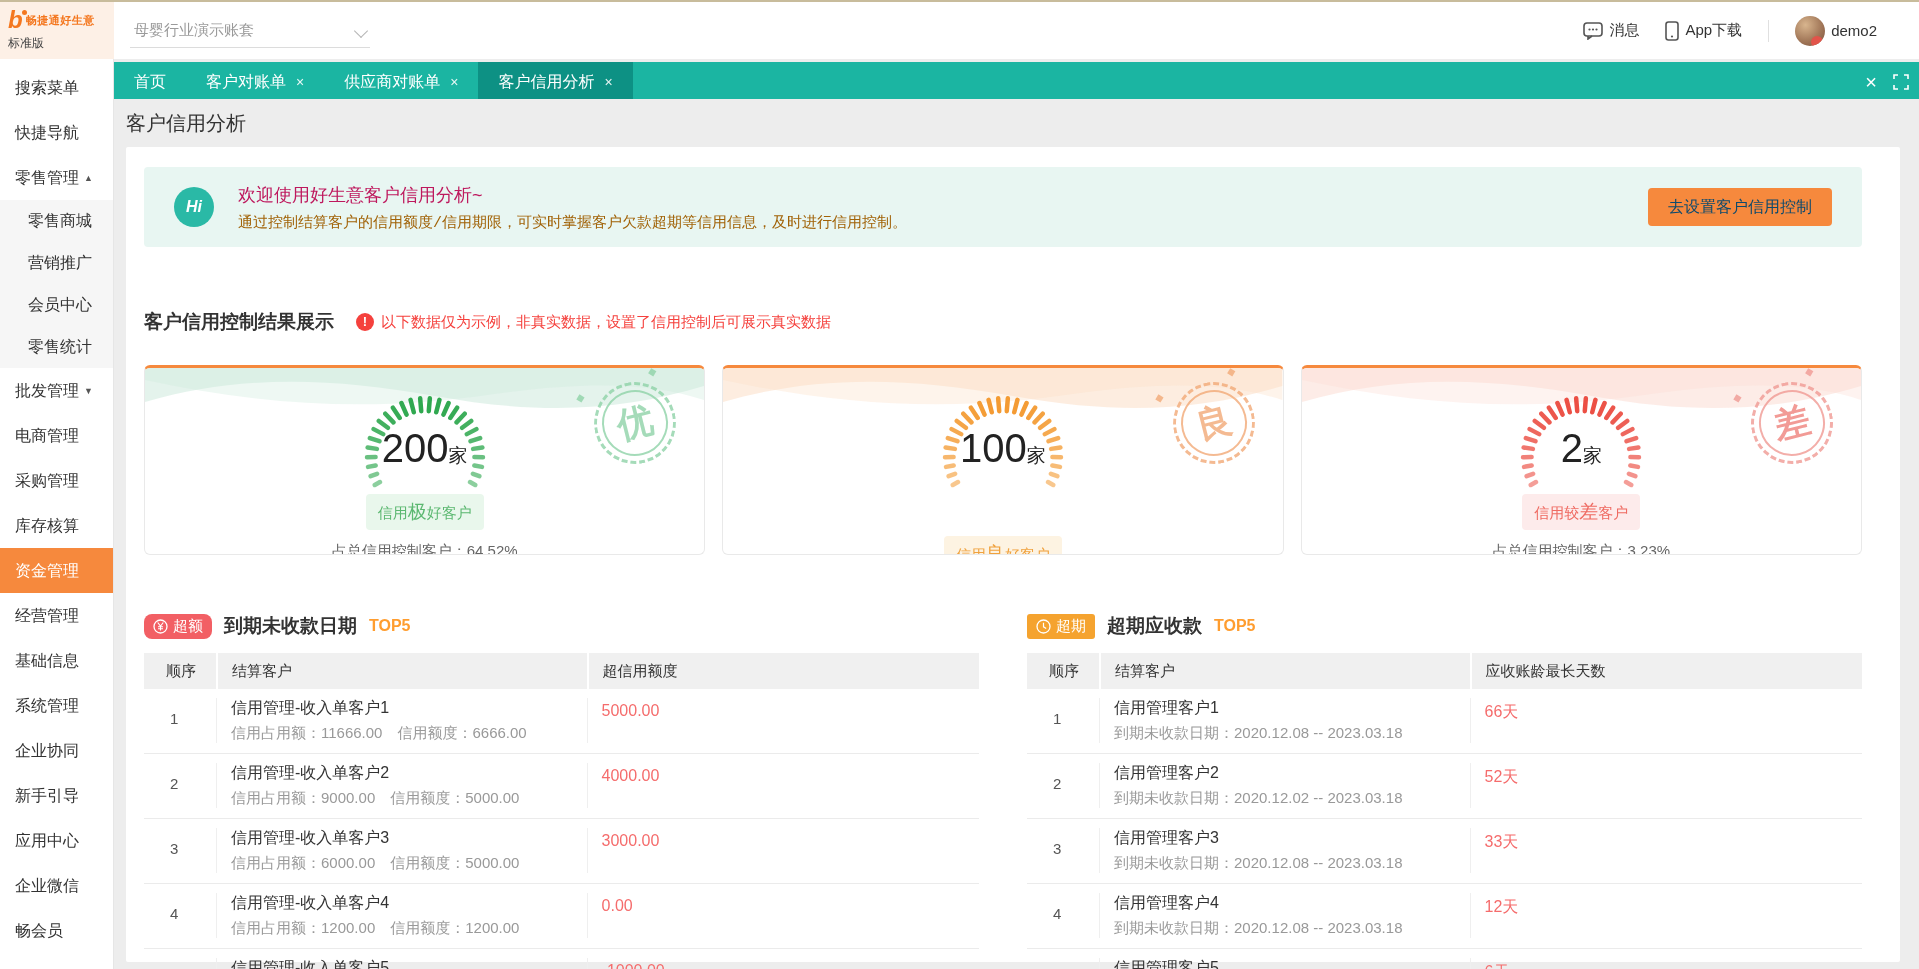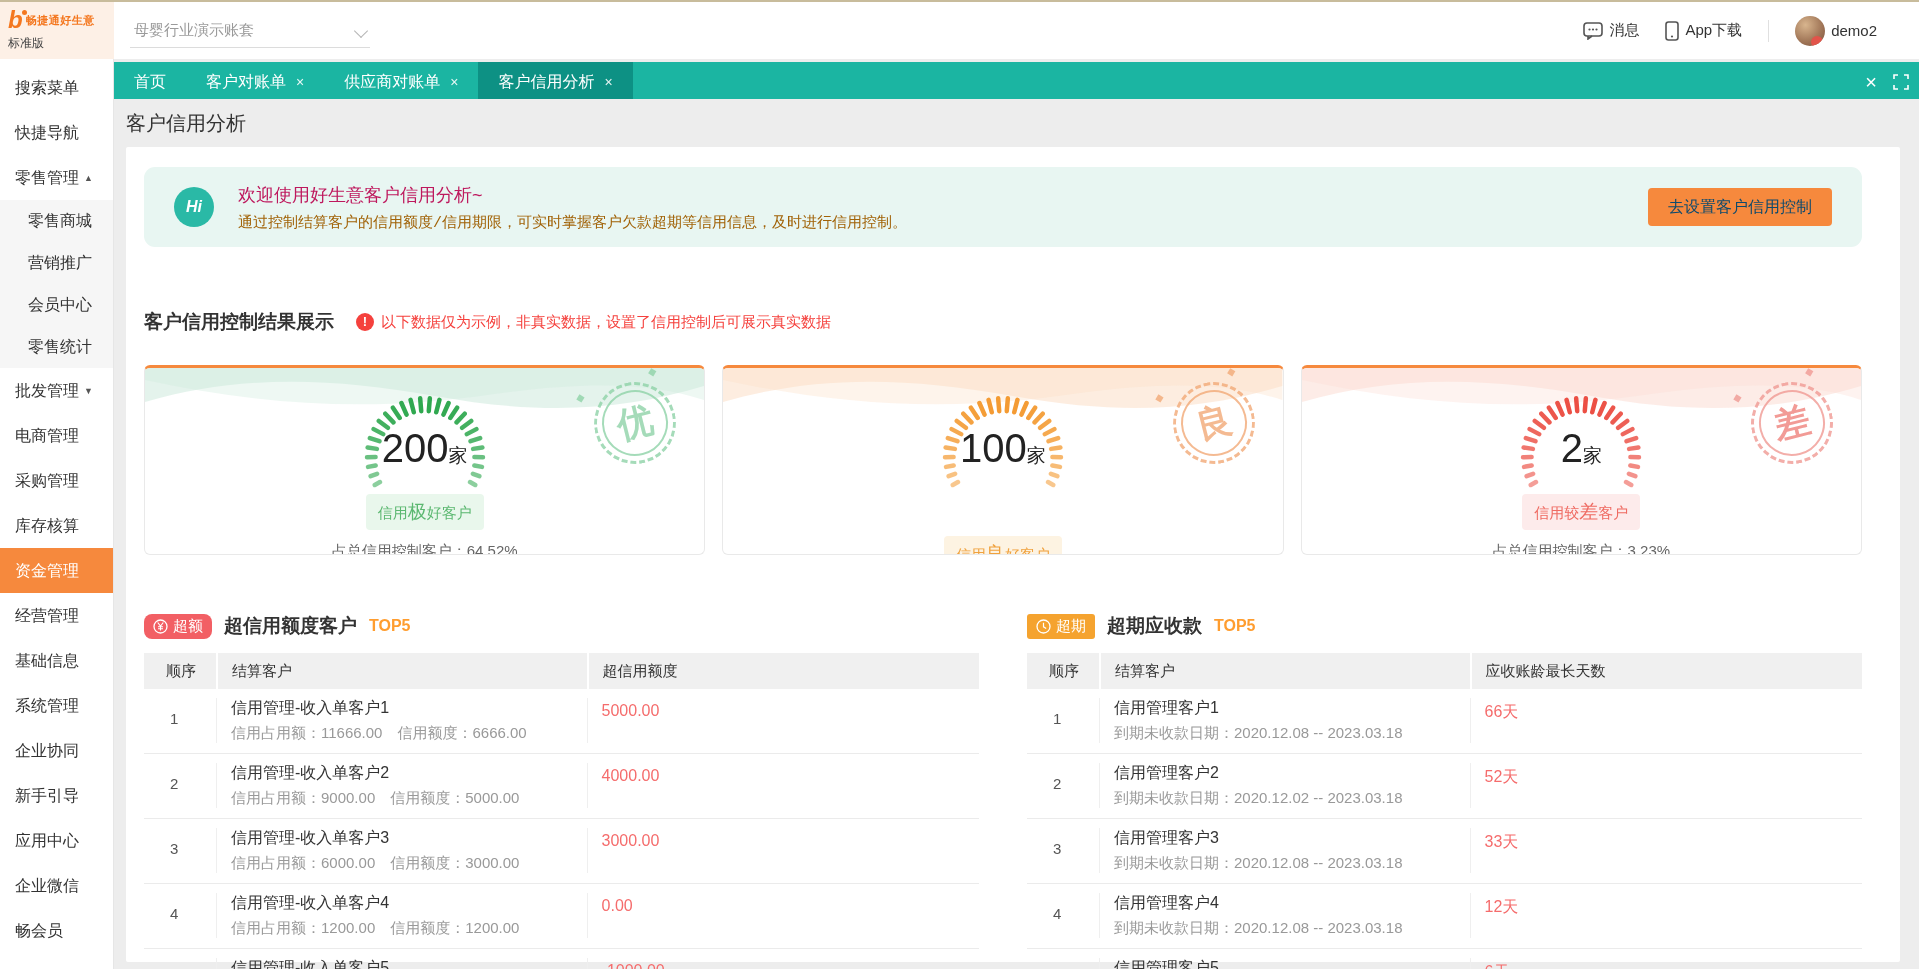--- a/index.html
+++ b/index.html
@@ -37,21 +37,21 @@
   .tab.active { background:#0d9184; }
   .tabbar-icons { position:absolute; right:10px; top:0; height:40px; display:flex; align-items:center; gap:16px; color:#fff; }
   .tb-close { font-size:20px; cursor:pointer; line-height:40px; }
   .tb-full { cursor:pointer; display:flex; }
 
   
   .main { position:absolute; top:99px; left:114px; width:1805px; height:870px; background:#ededed; padding:0 19px 0 12px; }
   .page-title { height:48px; line-height:48px; font-size:20px; color:#333; }
   .panel { background:#fff; border-radius:2px; height:815px; padding:20px 38px 0 18px; }
 
-  .banner { height:80px; background:#e8f6f2; border-radius:11px; display:flex; align-items:center; padding:0 30px; }
+  .banner { height:80px; background:#e8f6f2; border-radius:4px; display:flex; align-items:center; padding:0 30px; }
   .hi-circle { width:40px; height:40px; border-radius:50%; background:#2ab9a6; color:#fff; font-size:16px; font-weight:bold; font-style:italic; display:flex; align-items:center; justify-content:center; margin-right:24px; flex:none; }
   .banner-texts { flex:1; }
   .banner-title { font-size:18px; color:#be185d; }
   .banner-sub { font-size:15px; color:#a16207; margin-top:6px;font-family:Liberation Mono, monospace; }
   .banner-btn { flex:none; background:#f6893d; color:#0c4a6e; font-size:16px; border:none; border-radius:4px; padding:0 20px; height:38px; cursor:pointer; }
 
   .section-head { margin-top:62px; display:flex; align-items:center; }
   .section-title { font-size:19px; font-weight:bold; color:#333; }
   .notice { display:flex; align-items:center; margin-left:22px; }
   .notice-icon { width:18px; height:18px; border-radius:50%; background:#f5413d; color:#fff; font-size:13px; font-weight:bold; line-height:18px; text-align:center; margin-right:7px; flex:none; }
@@ -357,21 +357,21 @@
 
       <div class="tbl">
         <div class="tbl-head">
           <span class="tbl-badge red">
             <svg width="15" height="15" viewBox="0 0 15 15">
               <circle cx="7.5" cy="7.5" r="6.5" fill="none" stroke="#fff" stroke-width="1.3"></circle>
               <path d="M4.7 3.5 L7.5 7 L10.3 3.5 M7.5 7 V11.5 M5 7.8 H10 M5 9.8 H10" fill="none" stroke="#fff" stroke-width="1.1"></path>
             </svg>
             <span>超额</span>
           </span>
-          <span class="tbl-title">超信用额度客户</span>
+          <span class="tbl-title">到期未收款日期</span>
           <span class="tbl-top5">TOP5</span>
         </div>
         <div class="thead">
           <div class="c c1">顺序</div>
           <div class="c c2">结算客户</div>
           <div class="c c3">超信用额度</div>
         </div>
         <div class="trow">
           <div class="c c1 row-num">1</div>
           <div class="c c2">
@@ -385,21 +385,21 @@
           <div class="c c2">
               <div class="row-name">信用管理-收入单客户2</div>
               <div class="row-sub">信用占用额：9000.00　信用额度：5000.00</div>
             </div>
           <div class="c c3 row-val">4000.00</div>
         </div>
         <div class="trow">
           <div class="c c1 row-num">3</div>
           <div class="c c2">
               <div class="row-name">信用管理-收入单客户3</div>
-              <div class="row-sub">信用占用额：6000.00　信用额度：3000.00</div>
+              <div class="row-sub">信用占用额：6000.00　信用额度：5000.00</div>
             </div>
           <div class="c c3 row-val">3000.00</div>
         </div>
         <div class="trow">
           <div class="c c1 row-num">4</div>
           <div class="c c2">
               <div class="row-name">信用管理-收入单客户4</div>
               <div class="row-sub">信用占用额：1200.00　信用额度：1200.00</div>
             </div>
           <div class="c c3 row-val">0.00</div>

